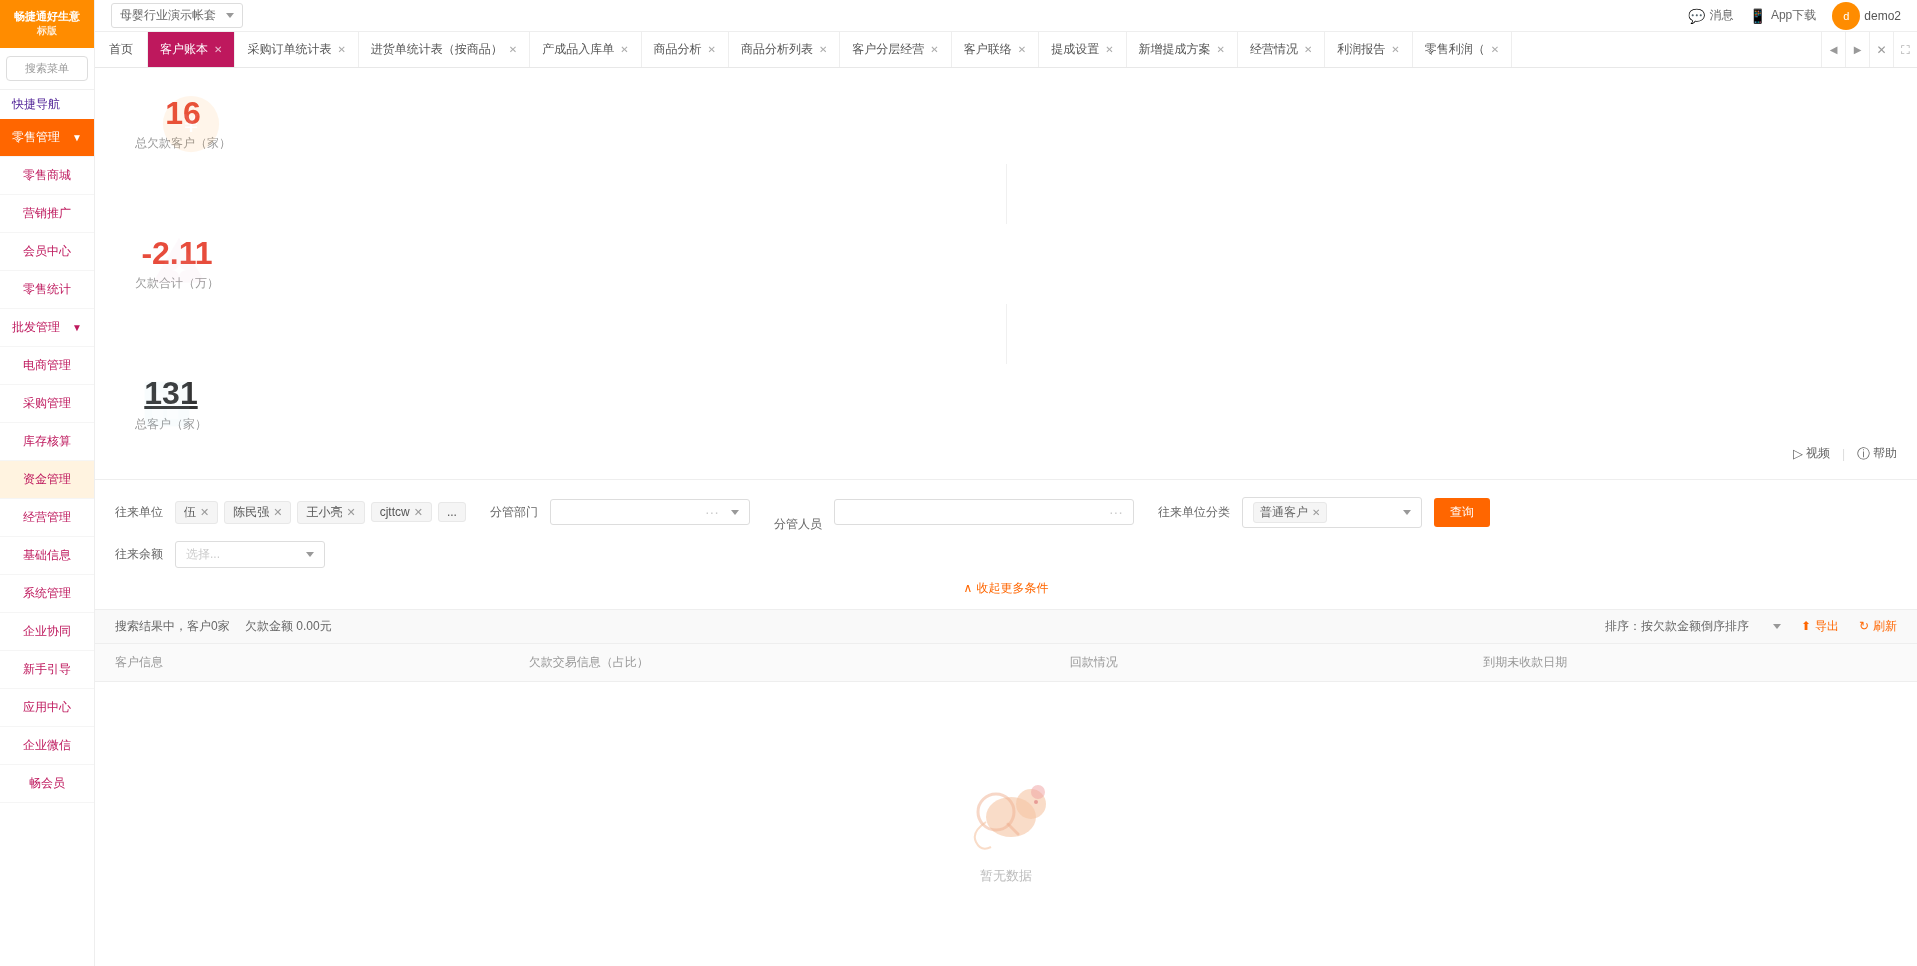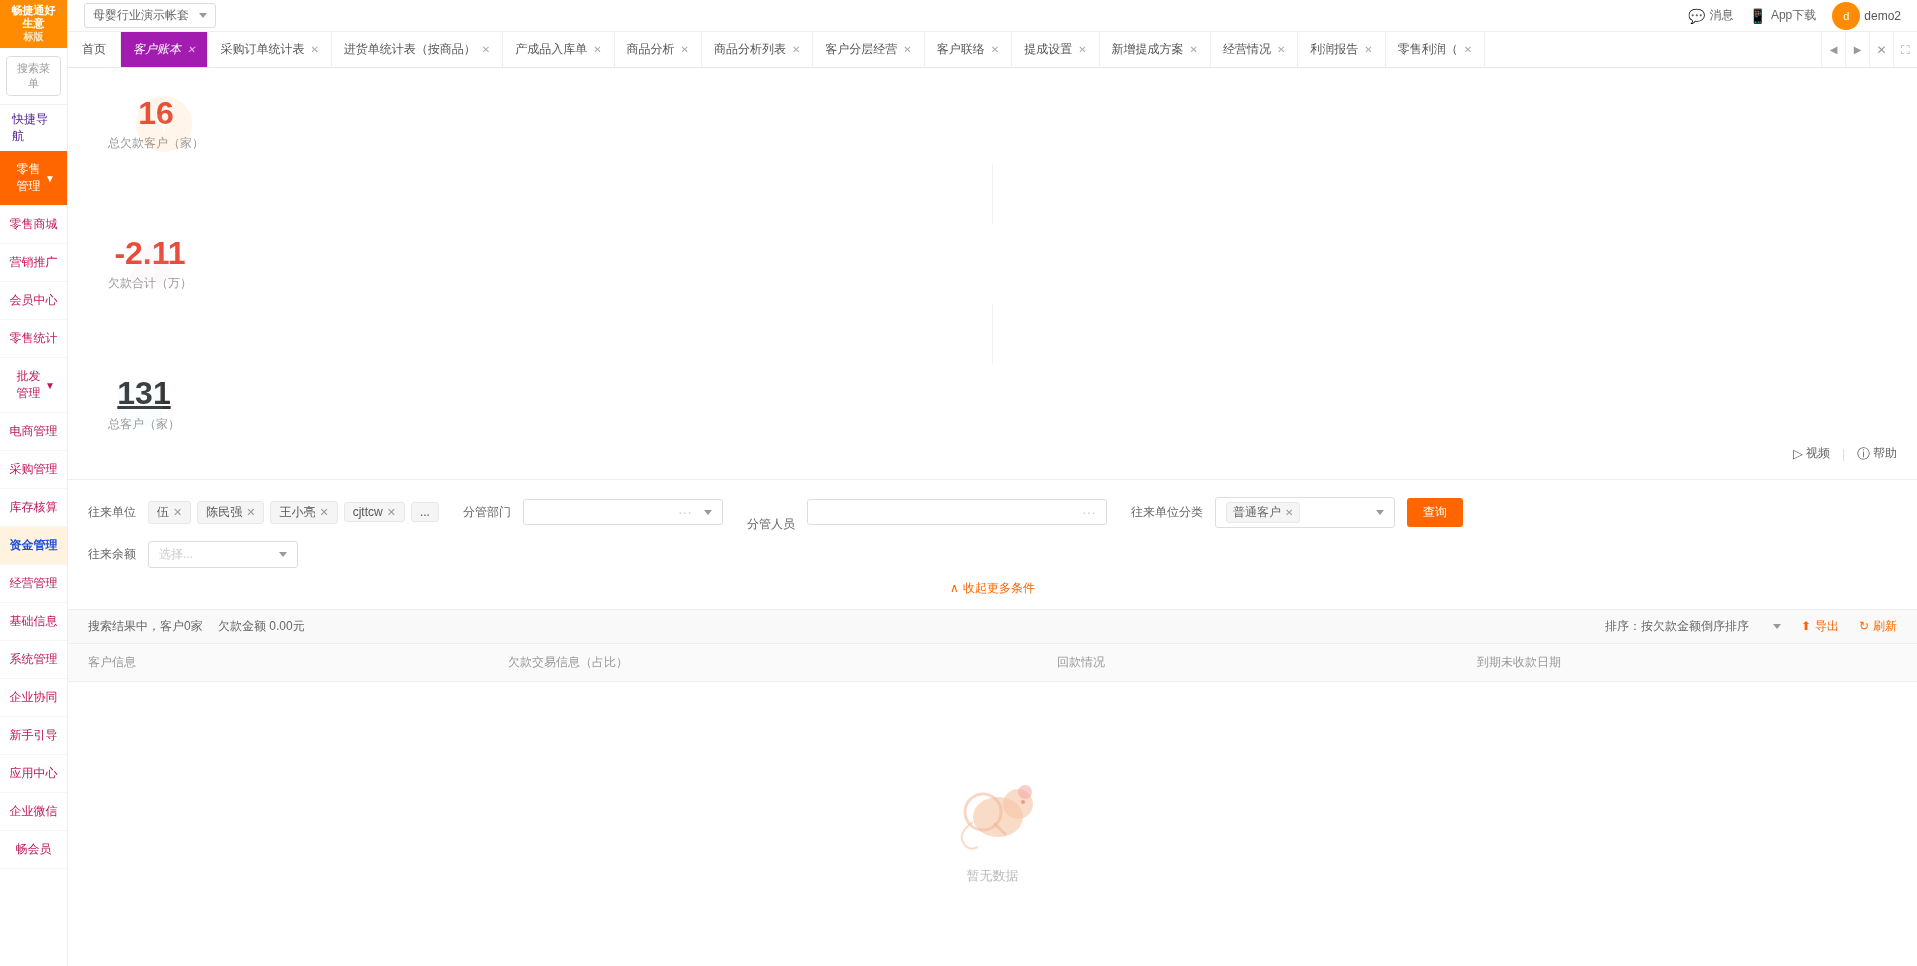--- a/index.html
+++ b/index.html
@@ -2,37 +2,37 @@
 <html><head>
   <meta charset="utf-8">
   <style>
     * { box-sizing: border-box; margin: 0; padding: 0; font-family: 'Microsoft YaHei', Arial, sans-serif; }
     body { background: #f5f5f5; font-size: 12px; color: #333; overflow: hidden; height: 966px; }
 
     
     .app-container { display: flex; height: 100vh; }
     
     
-    .sidebar { width: 68px; background: #fff; display: flex; flex-direction: column; border-right: 1px solid #eee; flex-shrink: 0; }
+    .sidebar { width: 95px; background: #fff; display: flex; flex-direction: column; border-right: 1px solid #eee; flex-shrink: 0; }
     .sidebar-logo { background: #ff8c00; height: 48px; display: flex; align-items: center; justify-content: center; color: #fff; font-size: 13px; font-weight: bold; padding: 4px 8px; text-align: center; flex-direction: column; }
     .sidebar-logo .logo-text { font-size: 11px; line-height: 1.2; }
     .sidebar-logo .logo-sub { font-size: 10px; color: rgba(255,255,255,0.8); }
     .sidebar-search { padding: 8px 6px; border-bottom: 1px solid #f0f0f0; }
     .sidebar-search-btn { width: 100%; background: none; border: 1px solid #ddd; border-radius: 4px; padding: 4px 6px; font-size: 11px; color: #999; cursor: pointer; text-align: center; }
     .sidebar-nav-item { padding: 10px 8px; text-align: center; cursor: pointer; font-size: 12px; color: #be185d; border-bottom: 1px solid #f5f5f5; }
     .sidebar-nav-item.active { background: #ff6600; color: #fff; }
     .sidebar-nav-item.has-arrow { display: flex; align-items: center; justify-content: space-between; padding: 10px 12px; }
 
     
     .main-content { flex: 1; display: flex; flex-direction: column; overflow: hidden; }
 
     
     .top-nav { background: #fff; border-bottom: 1px solid #e8e8e8; display: flex; align-items: center; height: 36px; overflow: hidden; }
     .nav-tab { padding: 0 12px; height: 36px; display: flex; align-items: center; gap: 4px; font-size: 12px; color: #555; cursor: pointer; border-right: 1px solid #eee; white-space: nowrap; flex-shrink: 0; }
-    .nav-tab.active { background: #a21caf; color: #fff; font-style: italic; }
+    .nav-tab.active { background: #be185d; color: #fff; }
     .nav-tab .close-icon { font-size: 10px; color: #aaa; margin-left: 2px; }
     .nav-tab.active .close-icon { color: rgba(255,255,255,0.7); }
     .nav-tab-home { padding: 0 14px; height: 36px; display: flex; align-items: center; font-size: 12px; color: #555; cursor: pointer; border-right: 1px solid #eee; flex-shrink: 0; }
     .nav-arrows { display: flex; margin-left: auto; }
     .nav-arrow-btn { width: 24px; height: 36px; display: flex; align-items: center; justify-content: center; cursor: pointer; color: #999; border-left: 1px solid #eee; font-size: 10px; }
 
     
     .page-header { background: #fff; padding: 16px 20px; display: flex; align-items: flex-start; gap: 0; border-bottom: 1px solid #eee; position: relative; flex-direction: column; }
     .stat-value { font-size: 32px; font-weight: bold; line-height: 1.1; }
     .stat-value.red { color: #e74c3c; }
@@ -136,21 +136,21 @@
     </div>
     <div class="sidebar-nav-item">
       <span>电商管理</span>
     </div>
     <div class="sidebar-nav-item">
       <span>采购管理</span>
     </div>
     <div class="sidebar-nav-item">
       <span>库存核算</span>
     </div>
-    <div class="sidebar-nav-item" style="background:#fff3e0;color:#1d4ed8;font-weight:bold;">
+    <div class="sidebar-nav-item" style="background:#fff3e0;color:#be185d;">
       <span>资金管理</span>
     </div>
     <div class="sidebar-nav-item">
       <span>经营管理</span>
     </div>
     <div class="sidebar-nav-item">
       <span>基础信息</span>
     </div>
     <div class="sidebar-nav-item">
       <span>系统管理</span>

